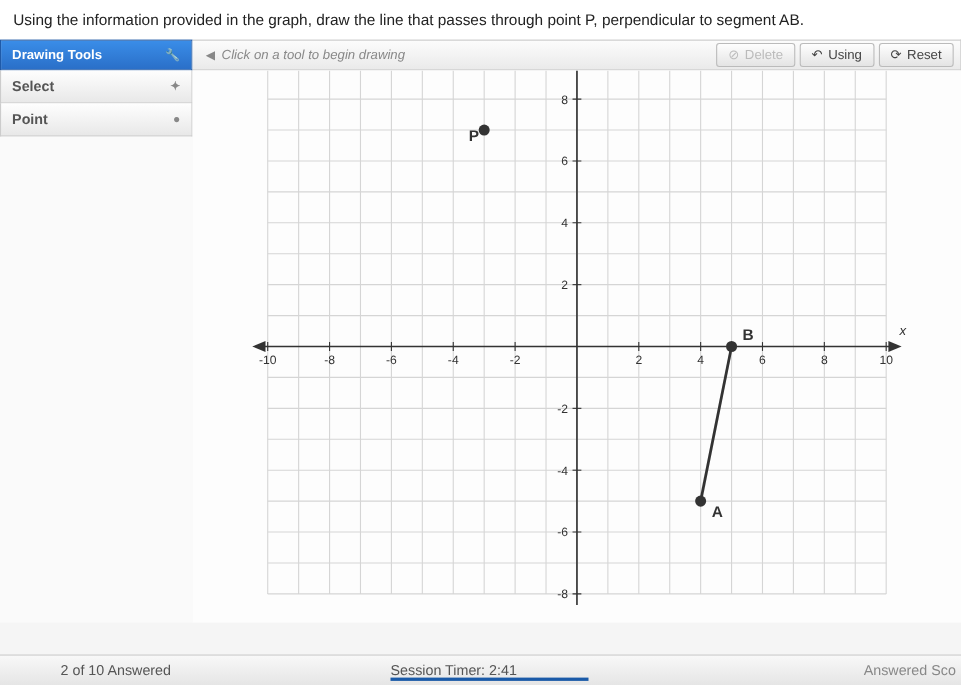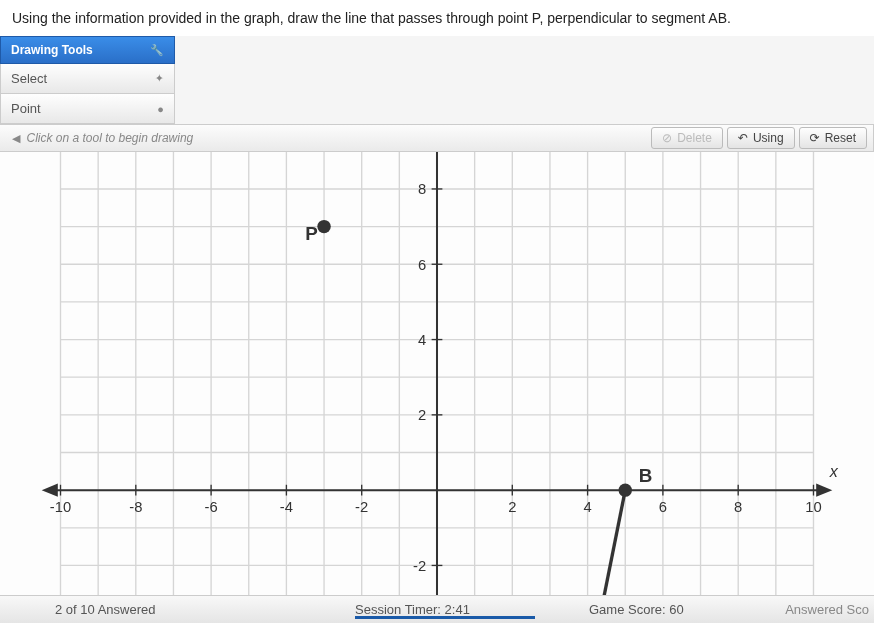--- a/index.html
+++ b/index.html
@@ -14,21 +14,20 @@
 }
 .instruction {
   padding: 10px 12px;
   font-size: 14px;
   color: #222;
   background: #fff;
 }
 .workspace {
   display: flex;
   height: 530px;
-  flex-direction: column;
 }
 .sidebar {
   width: 175px;
   background: #fafafa;
   flex-shrink: 0;
 }
 .tool-header {
   background: linear-gradient(#3a8de8, #2a6fc8);
   color: #fff;
   font-size: 12px;
@@ -43,20 +42,21 @@
   background: linear-gradient(#fefefe, #e8e8e8);
   border: 1px solid #ccc;
   border-top: none;
   padding: 7px 10px;
   font-size: 13px;
   color: #555;
   display: flex;
   justify-content: space-between;
   align-items: center;
   cursor: pointer;
+  font-weight: bold;
 }
 .tool-icon { font-size: 11px; color: #888; }
 .main {
   flex: 1;
   display: flex;
   flex-direction: column;
 }
 .toolbar {
   background: linear-gradient(#fcfcfc, #eaeaea);
   border: 1px solid #ccc;
@@ -269,15 +269,14 @@
           <circle cx="465" cy="250" r="5" class="data-point"></circle>
           <text x="475" y="244" class="point-label">B</text>
         </svg>
     </div>
   </div>
 </div>
 
 <div class="footer">
   <div class="f-left">2 of 10 Answered</div>
   <div class="f-mid">Session Timer: 2:41</div>
-  <div class="f-score">Game Score: 60</div>
   <div class="f-right">Answered Sco</div>
 </div>
 
 </body></html>

